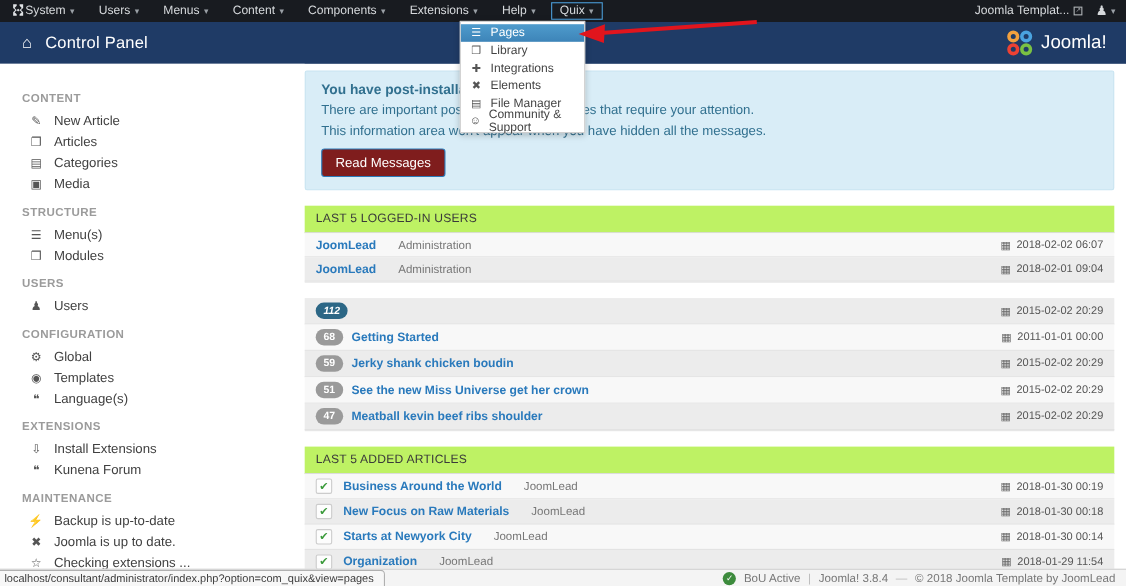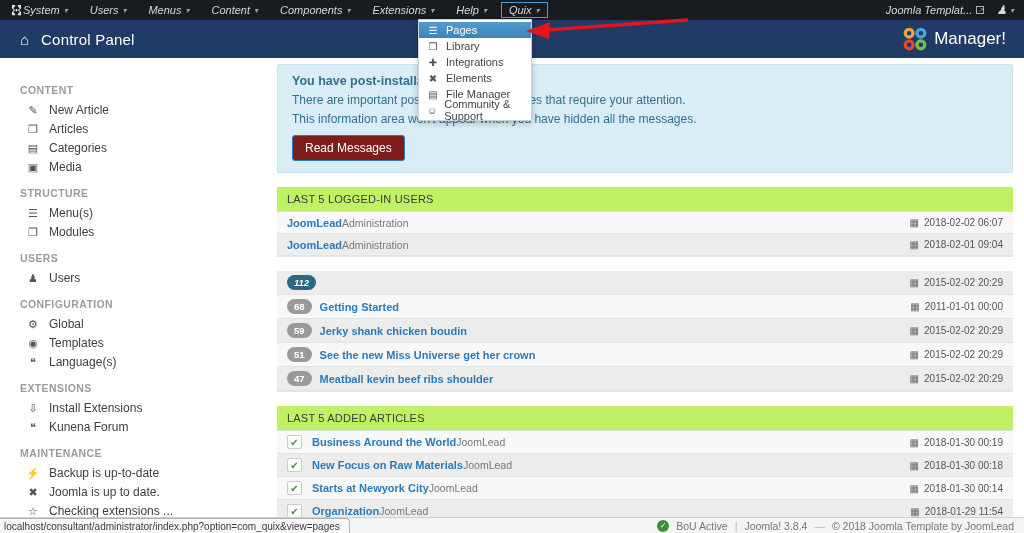--- a/index.html
+++ b/index.html
@@ -5,21 +5,21 @@
   * { margin:0; padding:0; box-sizing:border-box; }
   html,body { width:1024px; height:533px; overflow:hidden; }
   body {
     font-family:"Liberation Sans", sans-serif;
     background:#ffffff; color:#333;
     position:relative;
   }
   
   .topnav {
     height:20px; background:#181b20; display:flex; align-items:center;
-    padding:0 10px; color:#d6d9dc; font-size:11px;font-style:italic;
+    padding:0 10px; color:#d6d9dc; font-size:11px;
   }
   .nav-items { display:flex; align-items:center; gap:22px; }
   .nav-item { display:flex; align-items:center; gap:4px; cursor:pointer; color:#d6d9dc; }
   .nav-item .caret { font-size:8px; color:#9aa0a6; }
   .nav-item.active { border:1px solid #4a9bd5; padding:1px 7px; margin:-2px -8px;align-items:center; }
   .topnav-right { margin-left:auto; display:flex; align-items:center; gap:12px; }
   .ext-link { display:flex; align-items:center; gap:4px; color:#d6d9dc; cursor:pointer; }
   .ext-box { width:8px; height:8px; border:1px solid #aeb2b6; font-size:6px; line-height:6px; text-align:center; color:#aeb2b6; }
   .user-menu { display:flex; align-items:center; gap:3px; cursor:pointer; font-size:12px; }
   
@@ -56,21 +56,21 @@
     font-size:11px; font-weight:normal; color:#3a3a3a; background:#bef264;
     border-bottom:1px solid #dcdcdc; padding:6px 10px; letter-spacing:0.2px;
   }
   .panel-row {
     display:flex; align-items:center; padding:4px 10px; min-height:22px;
     border-bottom:1px solid #e3e3e3; font-size:11px;
   }
   .panel-row:nth-child(even) { background:#f8f8f8; }
   .panel-row:nth-child(odd) { background:#ececec; }
   .row-link { color:#2a7abc; font-weight:bold; text-decoration:none; cursor:pointer; }
-  .row-meta { color:#777; font-size:10.5px; margin-left:0; }
+  .row-meta { color:#777; font-size:10.5px; margin-left:20px; }
   .badge {
     background:#9a9a9a; color:#fff; font-size:9.5px; font-weight:bold;
     border-radius:9px; padding:2px 7px; margin-right:8px; min-width:24px; text-align:center;
   }
   .badge.hot { background:#2c6786;font-style:italic; }
   .checkbox {
     width:15px; height:14px; background:#fdfdfd; border:1px solid #ccc; border-radius:2px;
     color:#3a9a3a; font-size:10px; line-height:13px; text-align:center; margin-right:10px; cursor:pointer;
   }
   .row-date { margin-left:auto; display:flex; align-items:center; gap:5px; color:#555; font-size:10px; }
@@ -168,21 +168,21 @@
 <div class="header">
   <span class="home-icon">⌂</span>
   <span class="page-title">Control Panel</span>
   <div class="header-logo">
     <svg width="26" height="26" viewBox="0 0 40 40">
       <circle cx="11" cy="11" r="6" fill="none" stroke="#f2a13e" stroke-width="5"></circle>
       <circle cx="29" cy="11" r="6" fill="none" stroke="#4aa3df" stroke-width="5"></circle>
       <circle cx="11" cy="29" r="6" fill="none" stroke="#ed4133" stroke-width="5"></circle>
       <circle cx="29" cy="29" r="6" fill="none" stroke="#7ac143" stroke-width="5"></circle>
     </svg>
-    <span class="logo-text">Manager!</span>
+    <span class="logo-text">Joomla!</span>
   </div>
 </div>
 
 <div class="content">
   <div class="sidebar">
       <div class="side-section-title">CONTENT</div>
       <div class="side-item">
         <span class="si">✎</span>
         <span>New Article</span>
       </div>

